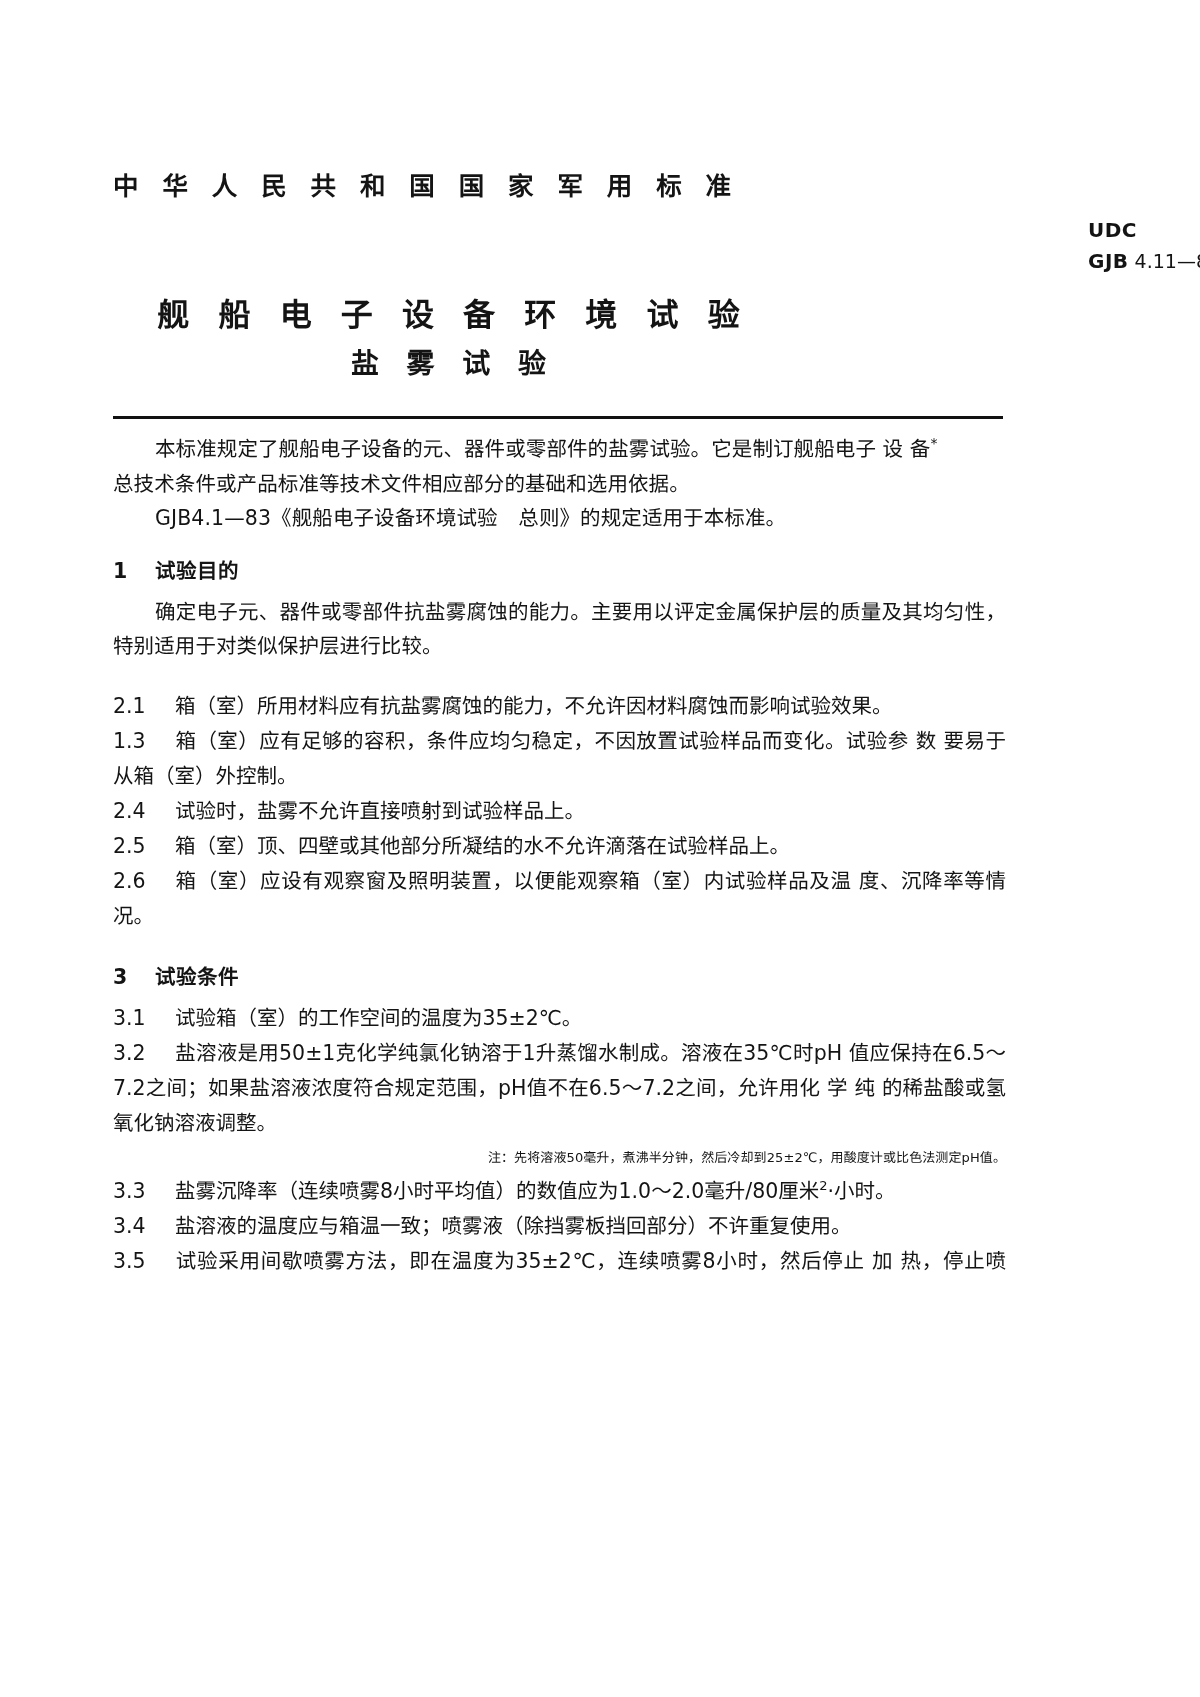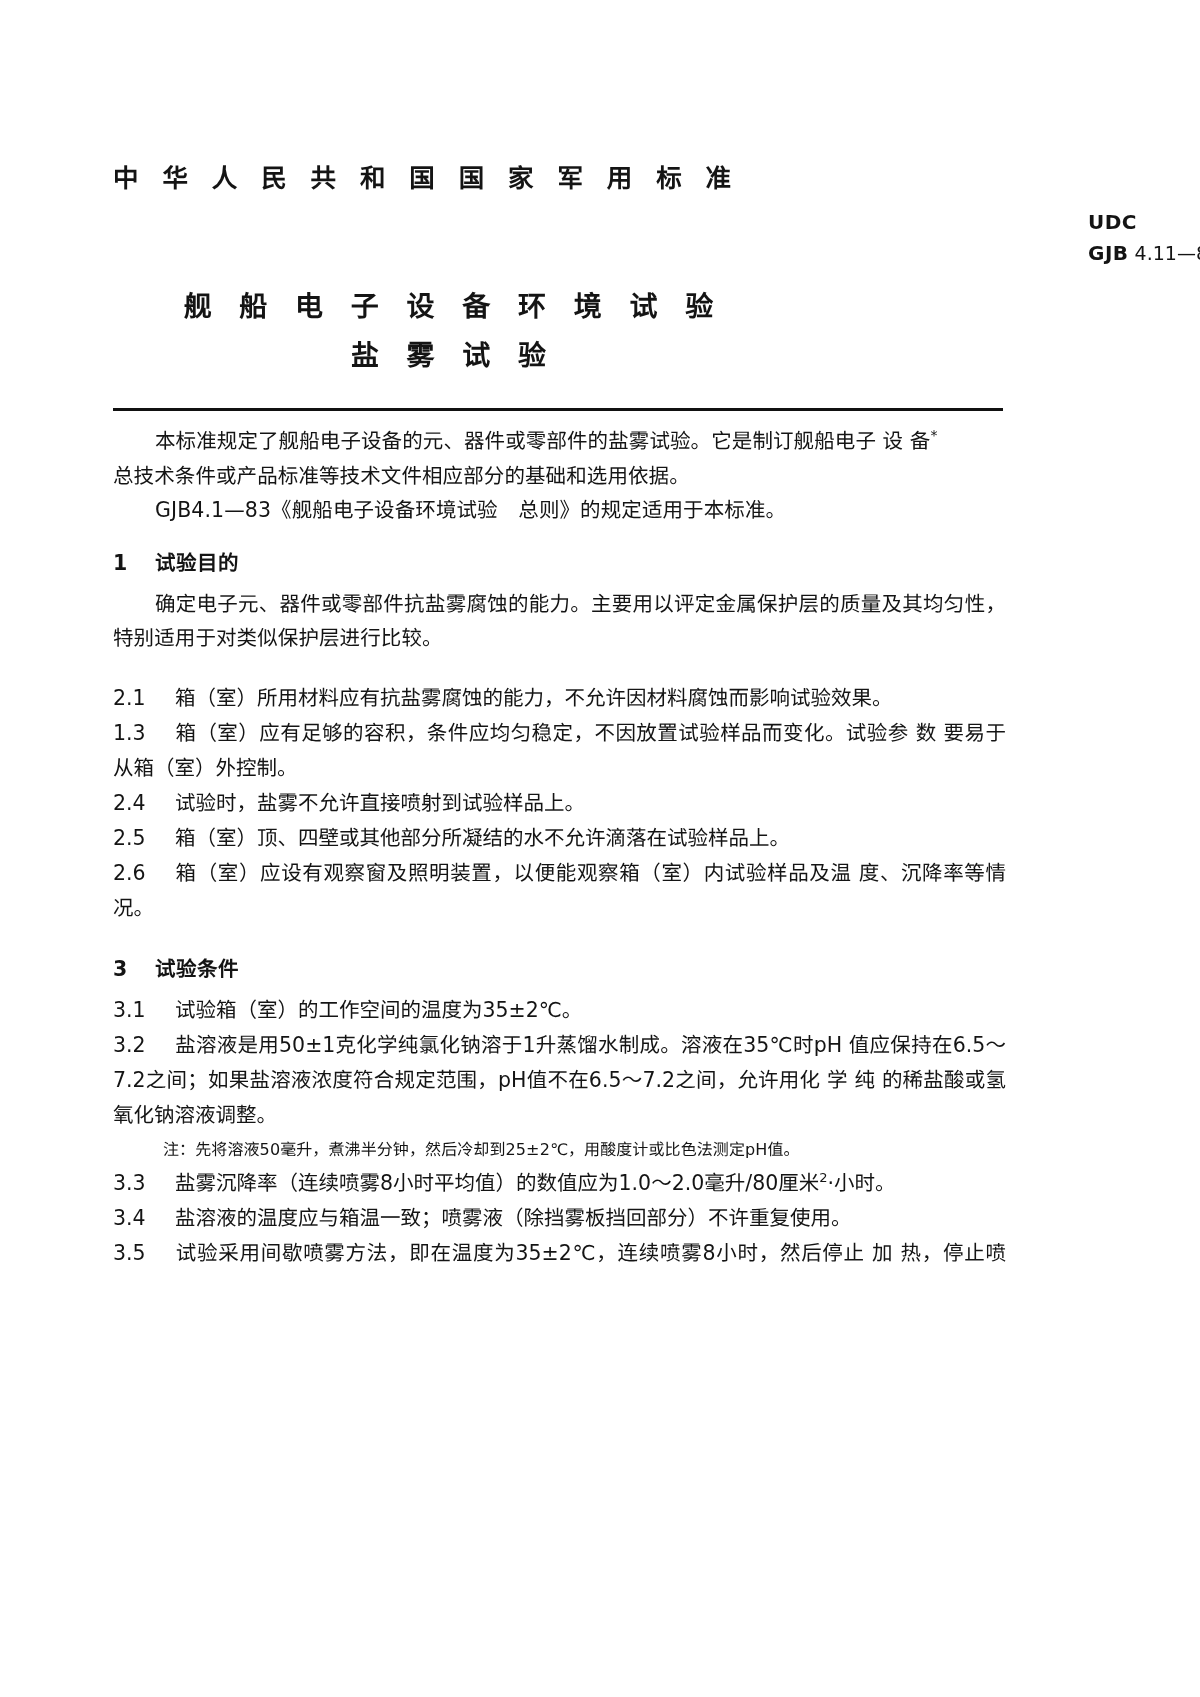--- a/index.html
+++ b/index.html
@@ -9,21 +9,21 @@
     background: #ffffff;
   }
   body {
     font-family: "DejaVu Sans", "Liberation Sans", sans-serif;
     color: #141414;
   }
   .page {
     position: relative;
     width: 1200px;
     height: 1266px;
-    margin: 0 auto;
+    margin: 8px auto;
     background: #ffffff;
     overflow: hidden;
     box-sizing: border-box;
   }
 
   
   .masthead {
     position: absolute;
     left: 113px;
     top: 157px;
@@ -58,21 +58,21 @@
   }
 
   .title-block {
     position: absolute;
     left: 113px;
     top: 283px;
     width: 680px;
     text-align: center;
   }
   .title-main {
-    font-size: 28px;
+    font-size: 32px;
     font-weight: bold;
     letter-spacing: 9px;
     line-height: 48px;
     white-space: nowrap;
   }
   .title-sub {
     font-size: 28px;
     font-weight: bold;
     letter-spacing: 9px;
     line-height: 50px;
@@ -126,24 +126,25 @@
     text-align: justify;
     text-justify: inter-ideograph;
   }
   .clause .cnum {
     display: inline-block;
     width: 62px;
     letter-spacing: 0px;
   }
   .note {
     margin: 0;
-    font-size: 16px;
+    font-size: 13px;
     line-height: 33px;
     text-indent: 50px;
     letter-spacing: 0.1px;
+    text-align: right;
   }
   sup.fn {
     font-size: 14px;
     vertical-align: super;
     line-height: 0;
   }
   sup.sq {
     font-size: 13px;
     vertical-align: super;
     line-height: 0;

